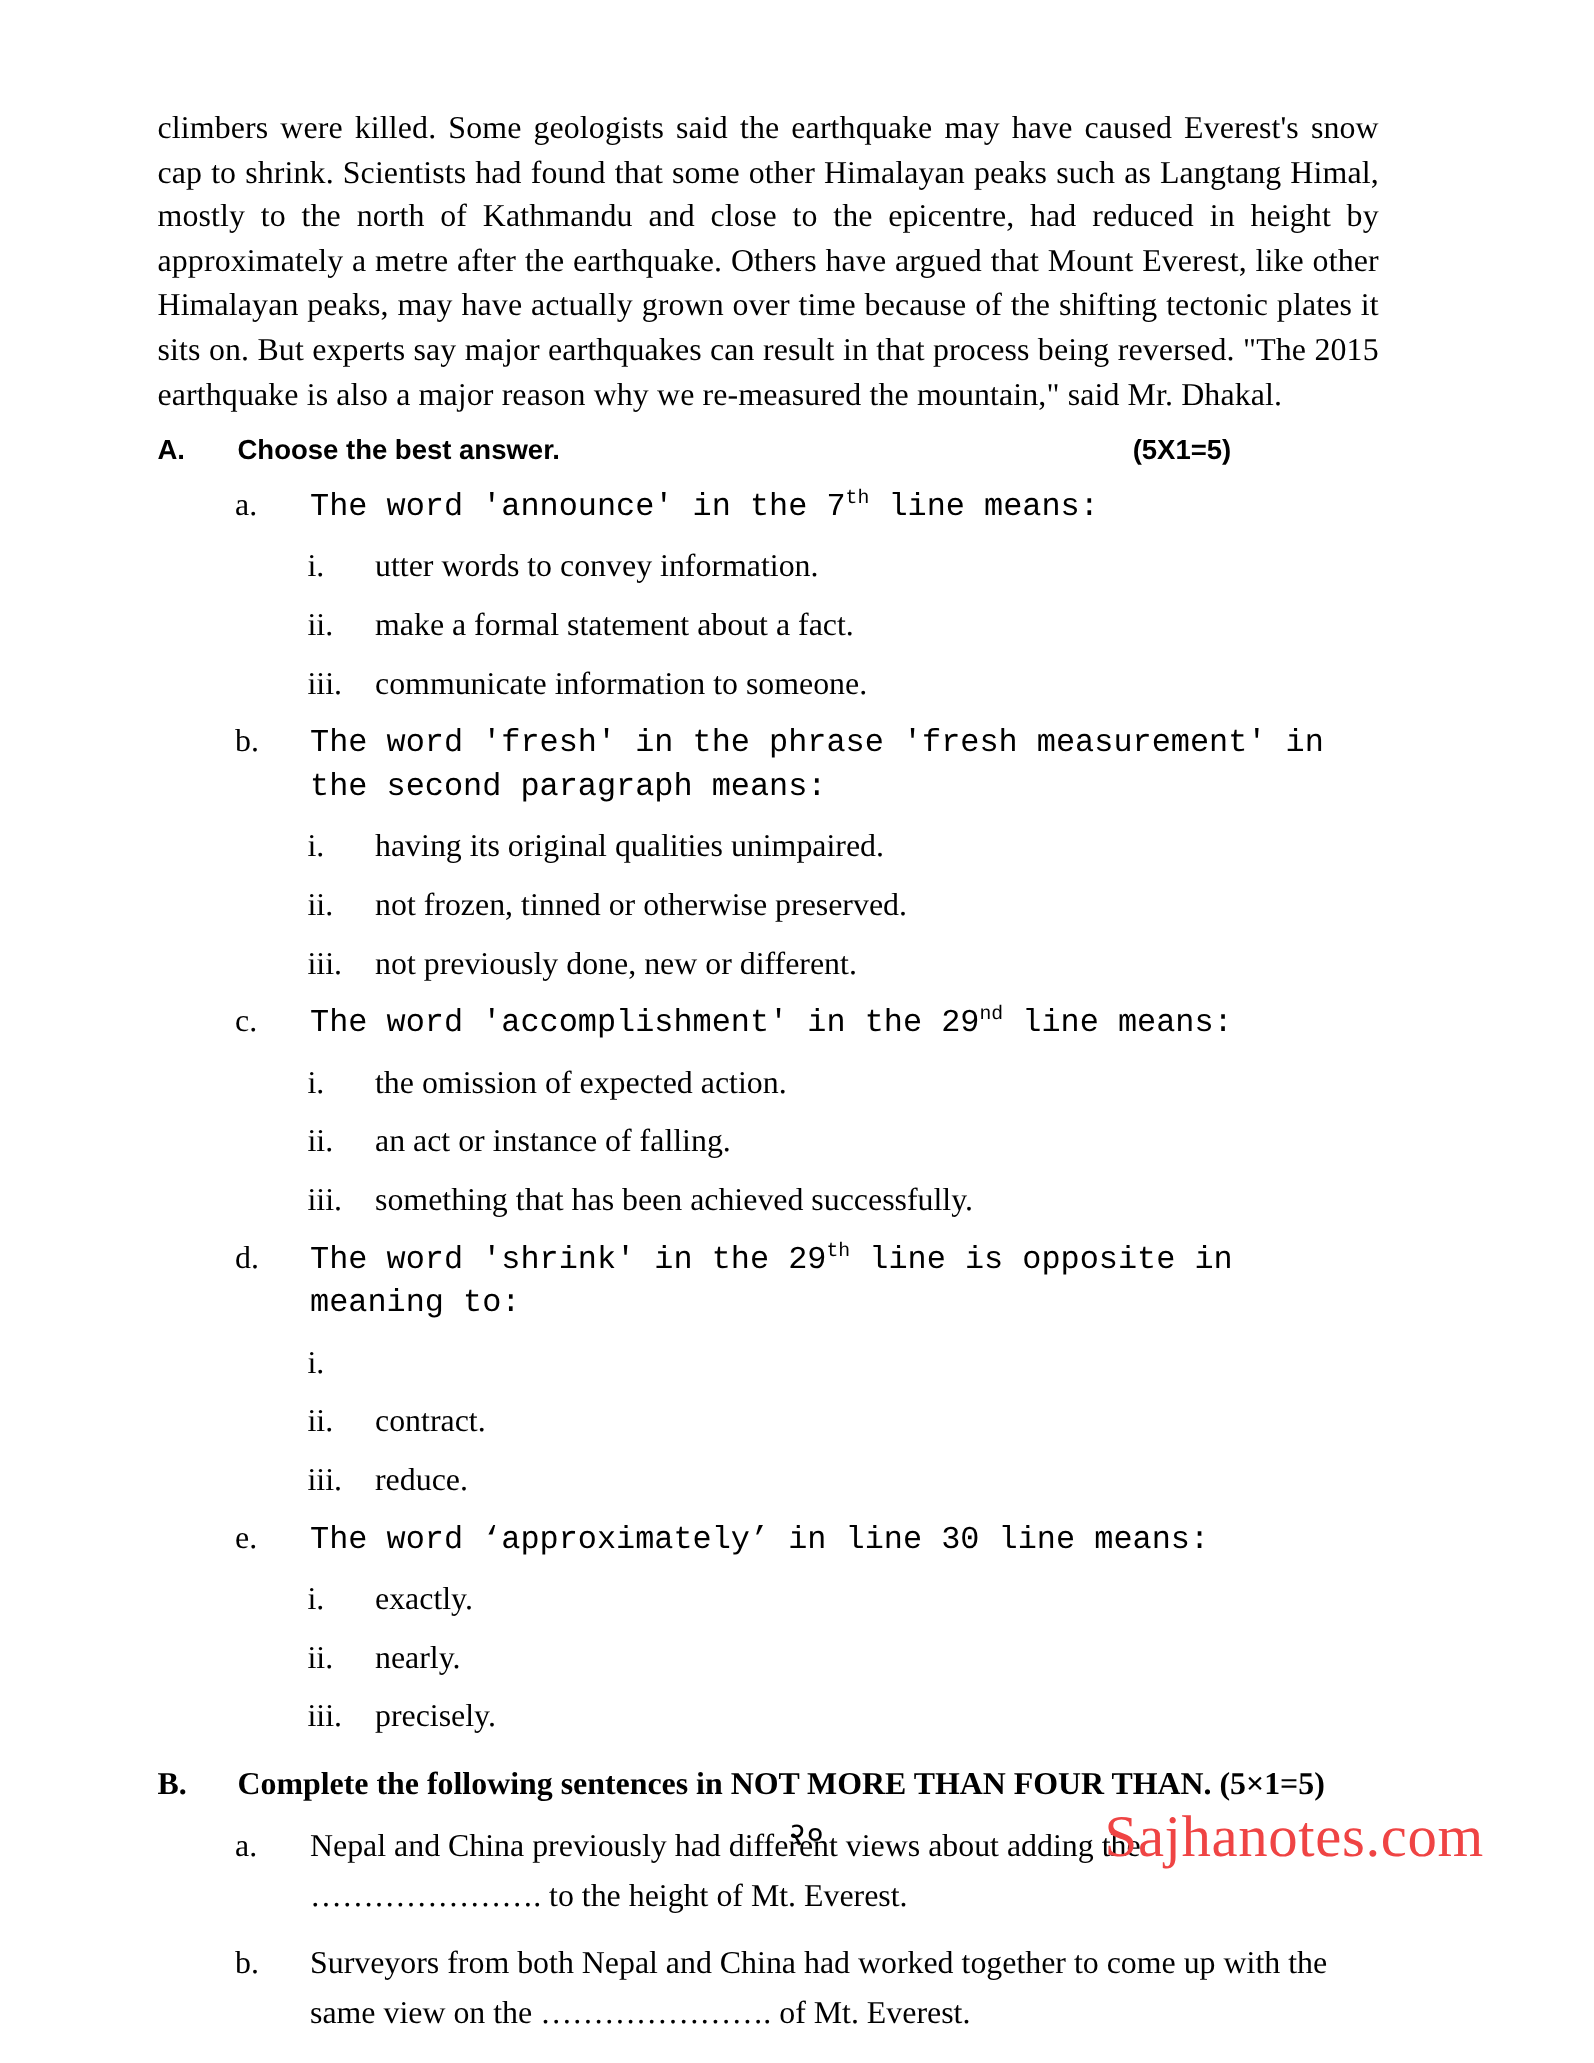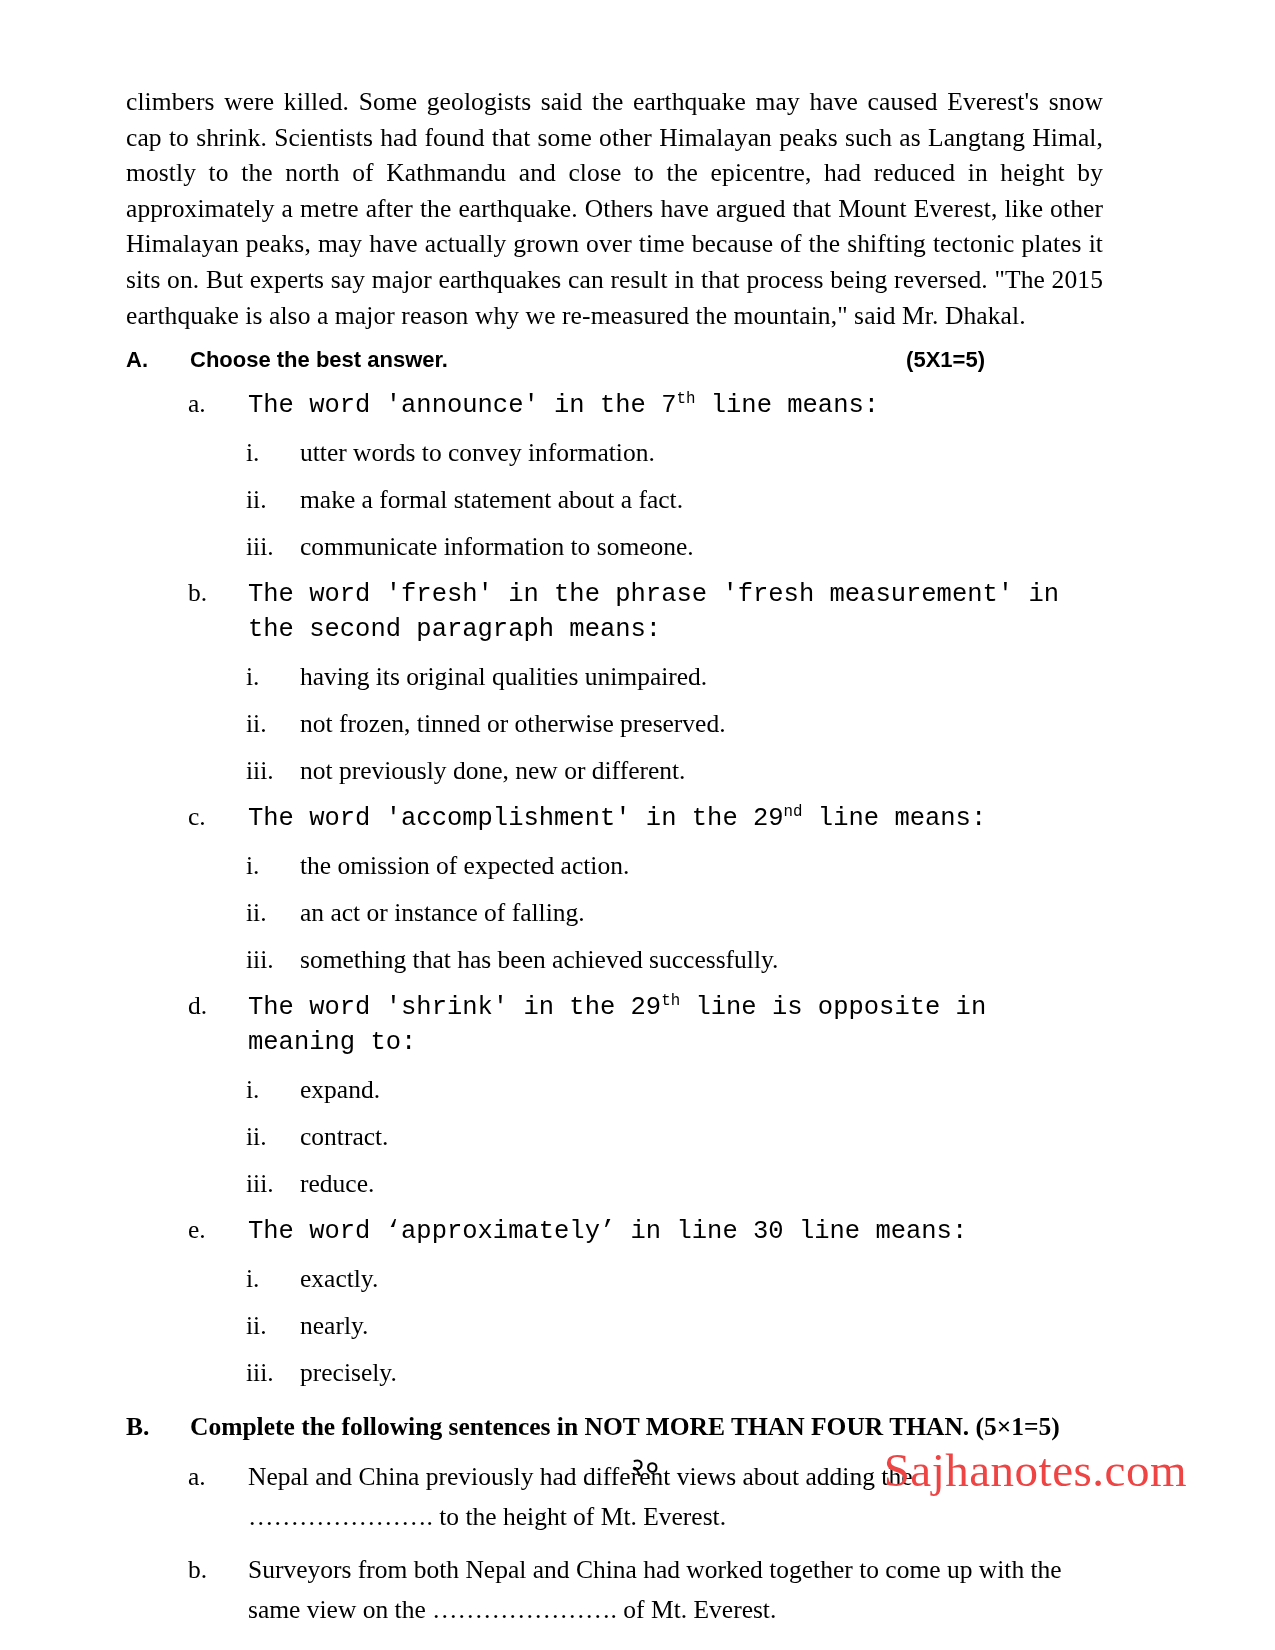--- a/index.html
+++ b/index.html
@@ -228,21 +228,20 @@
       </div>
     </div>
 
     <div class="qitem">
       <span class="q-label">d.</span>
       <span class="q-text"><span>The word 'shrink' in the 29</span><sup>th</sup><span> line is opposite in meaning to:</span></span>
     </div>
     <div class="olist">
       <div class="oitem">
         <span class="o-label">i.</span>
-        <span class="o-text">expand.</span>
       </div>
       <div class="oitem">
         <span class="o-label">ii.</span>
         <span class="o-text">contract.</span>
       </div>
       <div class="oitem">
         <span class="o-label">iii.</span>
         <span class="o-text">reduce.</span>
       </div>
     </div>

